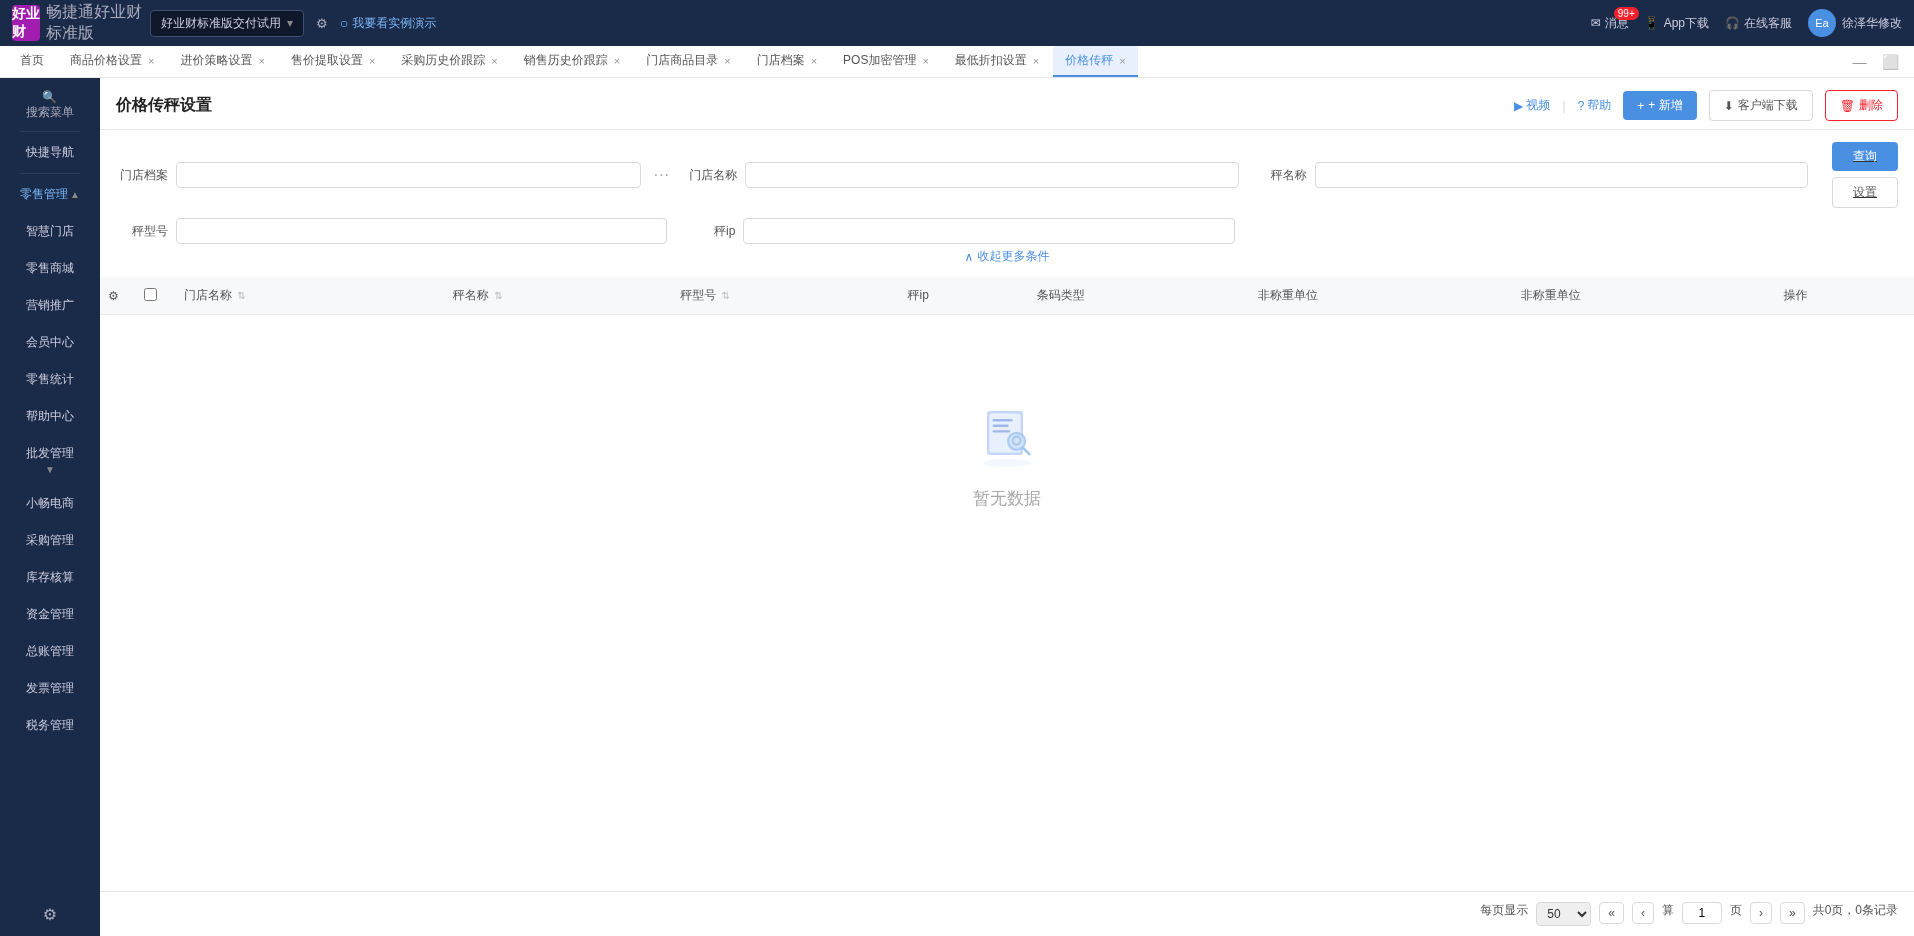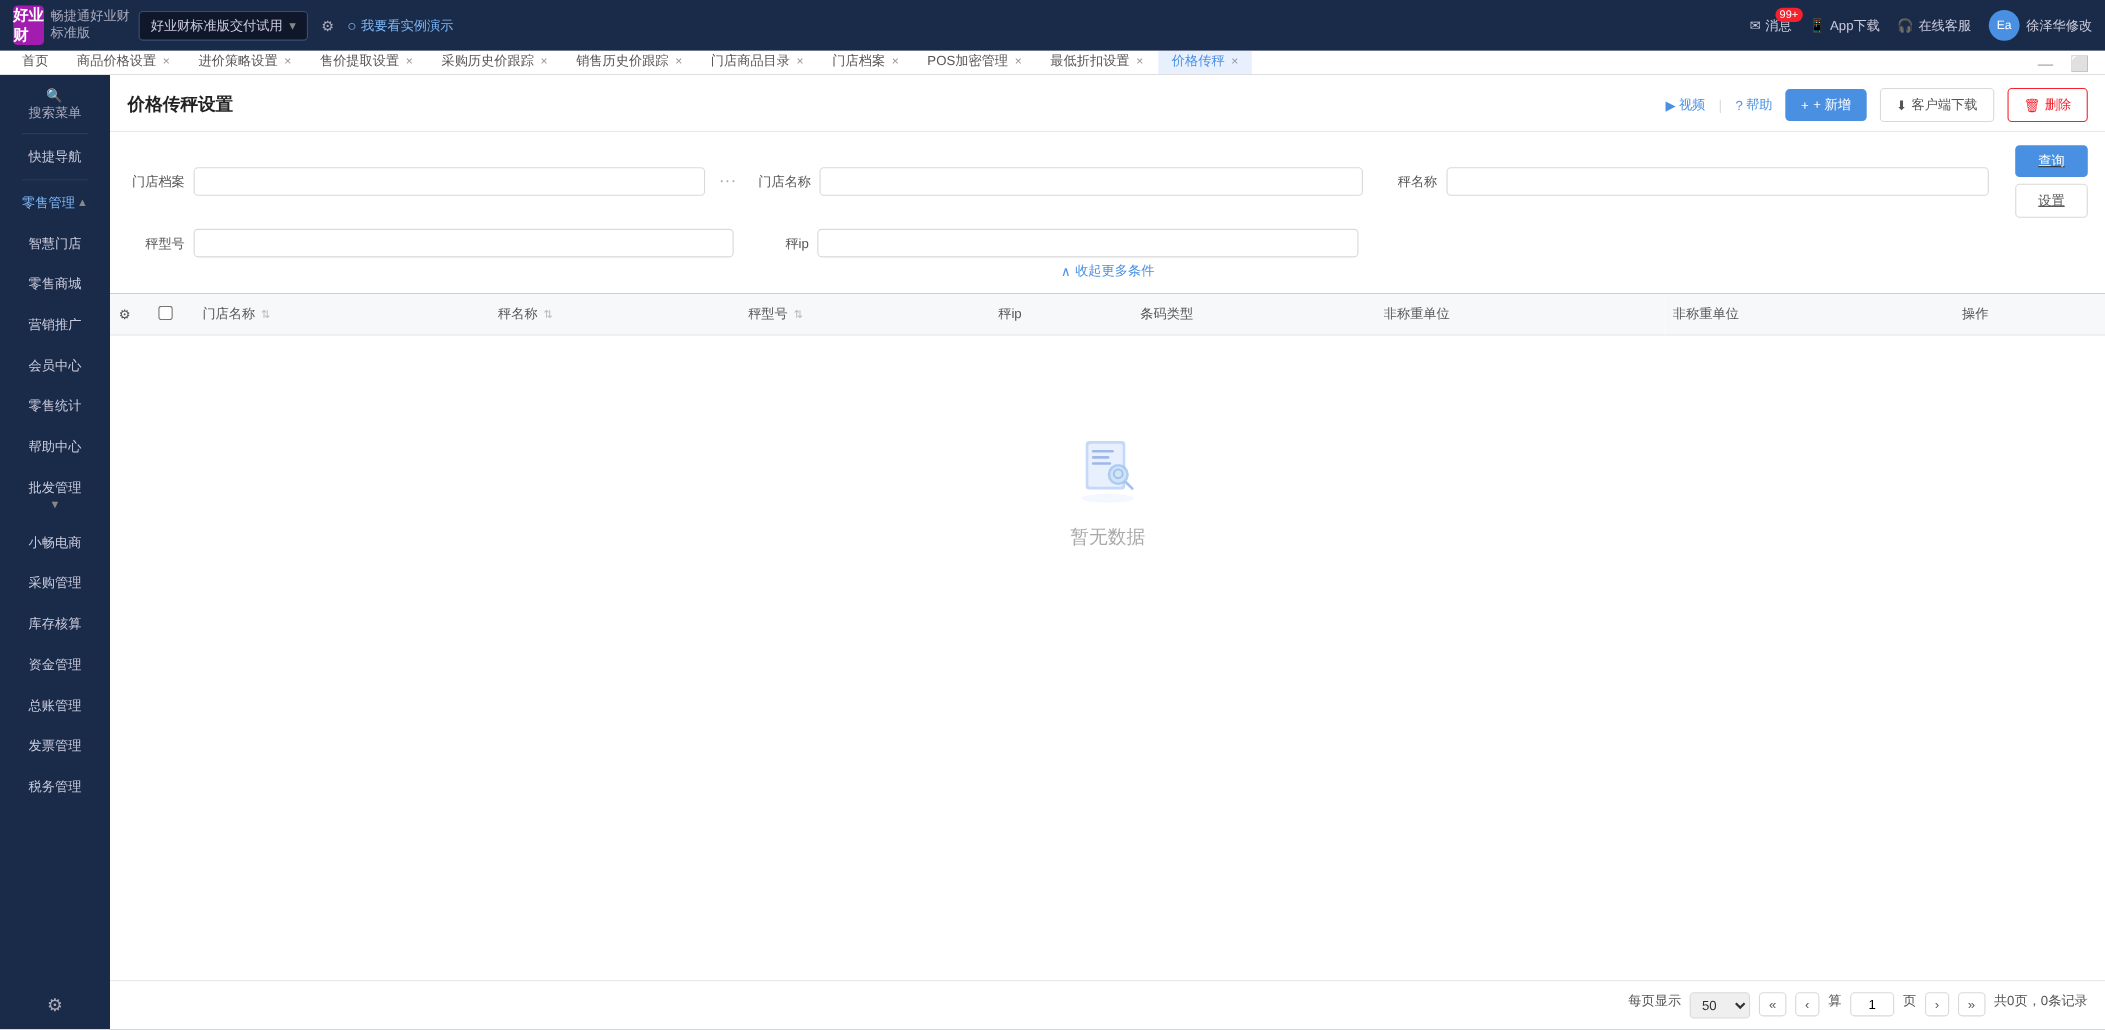--- a/index.html
+++ b/index.html
@@ -11,42 +11,42 @@
     .logo-icon { width: 28px; height: 36px; background: #a21caf; border-radius: 4px; display: flex; align-items: center; justify-content: center; color: #fff; font-size: 14px; font-weight: bold; }
     .top-selector { background: #0f172a; border: 1px solid #3a5070; border-radius: 4px; color: #ccd; padding: 4px 10px; display: flex; align-items: center; gap: 6px; cursor: pointer; font-size: 12px; }
     .top-settings-btn { color: #aab; cursor: pointer; padding: 4px; }
     .demo-link { color: #7eb8f7; font-size: 12px; cursor: pointer; display: flex; align-items: center; gap: 4px; }
     .top-right { margin-left: auto; display: flex; align-items: center; gap: 16px; color: #ccd; font-size: 12px; }
     .badge-btn { position: relative; display: flex; align-items: center; gap: 4px; cursor: pointer; color: #ccd; }
     .badge { background: #f5222d; color: #fff; border-radius: 10px; padding: 1px 4px; font-size: 10px; position: absolute; top: -8px; right: -10px; }
     .avatar { width: 28px; height: 28px; background: #4a90e2; border-radius: 50%; display: flex; align-items: center; justify-content: center; color: #fff; font-size: 11px; }
 
     
-    .nav-tabs { height: 22px; background: #fff; border-bottom: 1px solid #e8e8e8; display: flex; align-items: center; padding: 0 8px; gap: 2px; flex-shrink: 0; overflow-x: auto; }
+    .nav-tabs { height: 32px; background: #fff; border-bottom: 1px solid #e8e8e8; display: flex; align-items: center; padding: 0 8px; gap: 2px; flex-shrink: 0; overflow-x: auto; }
     .nav-tab { padding: 6px 12px; font-size: 12px; color: #555; cursor: pointer; display: flex; align-items: center; gap: 4px; white-space: nowrap; border-bottom: 2px solid transparent; }
     .nav-tab.active { color: #4a90e2; background: #e8f0fe; border-radius: 4px 4px 0 0; border-bottom: 2px solid #4a90e2; }
     .nav-tab .close-x { color: #999; font-size: 11px; margin-left: 2px; }
     .nav-tab-home { color: #555; font-size: 12px; padding: 6px 12px; cursor: pointer; }
     .nav-right-btns { margin-left: auto; display: flex; align-items: center; gap: 4px; flex-shrink: 0; }
     .nav-icon-btn { color: #999; cursor: pointer; padding: 4px 6px; font-size: 14px; }
 
     
     .main-layout { display: flex; flex: 1; overflow: hidden; }
 
     
     .sidebar { width: 100px; background: #1a2b4a; display: flex; flex-direction: column; align-items: center; padding-top: 4px; flex-shrink: 0; }
     .sidebar-search { color: #aab; font-size: 12px; padding: 8px 0; cursor: pointer; text-align: center; }
     .sidebar-item-sep { width: 60px; height: 1px; background: #2a3d5f; margin: 2px 0; }
     .sidebar-nav-item { color: #ccd; font-size: 12px; padding: 10px 0; cursor: pointer; text-align: center; width: 100%; display: flex; flex-direction: column; align-items: center; gap: 2px; }
     .sidebar-nav-item.active { color: #7eb8f7; }
     .sidebar-nav-item .arrow { font-size: 10px; color: #888; }
     .sidebar-settings { margin-top: auto; color: #aab; padding: 12px 0; cursor: pointer; font-size: 16px; }
 
     
-    .content { flex: 1; display: flex; flex-direction: column; overflow: hidden; background: #000000; }
+    .content { flex: 1; display: flex; flex-direction: column; overflow: hidden; background: #3b82f6; }
 
     
     .page-header { background: #fff; padding: 12px 16px 8px; border-bottom: 1px solid #e8e8e8; display: flex; align-items: center; justify-content: space-between; flex-shrink: 0; }
     .page-title { font-size: 16px; font-weight: bold; color: #222; }
     .page-header-actions { display: flex; align-items: center; gap: 12px; }
     .header-link { color: #4a90e2; font-size: 12px; cursor: pointer; display: flex; align-items: center; gap: 3px; }
     .divider-v { color: #ddd; }
     .btn-primary { background: #4a90e2; color: #fff; border: none; border-radius: 4px; padding: 6px 14px; cursor: pointer; font-size: 12px; display: flex; align-items: center; gap: 4px; }
     .btn-default { background: #fff; color: #555; border: 1px solid #d9d9d9; border-radius: 4px; padding: 6px 14px; cursor: pointer; font-size: 12px; display: flex; align-items: center; gap: 4px; }
     .btn-danger { background: #fff; color: #f5222d; border: 1px solid #f5222d; border-radius: 4px; padding: 6px 14px; cursor: pointer; font-size: 12px; display: flex; align-items: center; gap: 4px; }
@@ -89,21 +89,21 @@
     ::-webkit-scrollbar { width: 6px; height: 6px; }
     ::-webkit-scrollbar-track { background: #f0f0f0; }
     ::-webkit-scrollbar-thumb { background: #ccc; border-radius: 3px; }
   </style>
 </head>
 <body>
 
 <div class="top-bar">
   <div class="logo-area">
     <div class="logo-icon">好业<br>财</div>
-    <div style="color:#aab; font-size:12px; line-height:1.3;">畅捷通好业财<br>标准版</div>
+    <div style="color:#aab; font-size:16px; line-height:1.3;">畅捷通好业财<br>标准版</div>
   </div>
   <div class="top-selector">
     <span>好业财标准版交付试用</span>
     <span style="color:#888; font-size:12px;">▾</span>
   </div>
   <div class="top-settings-btn">⚙</div>
   <div class="demo-link">
     <span style="font-size:14px;">○</span>
     <span>我要看实例演示</span>
   </div>

